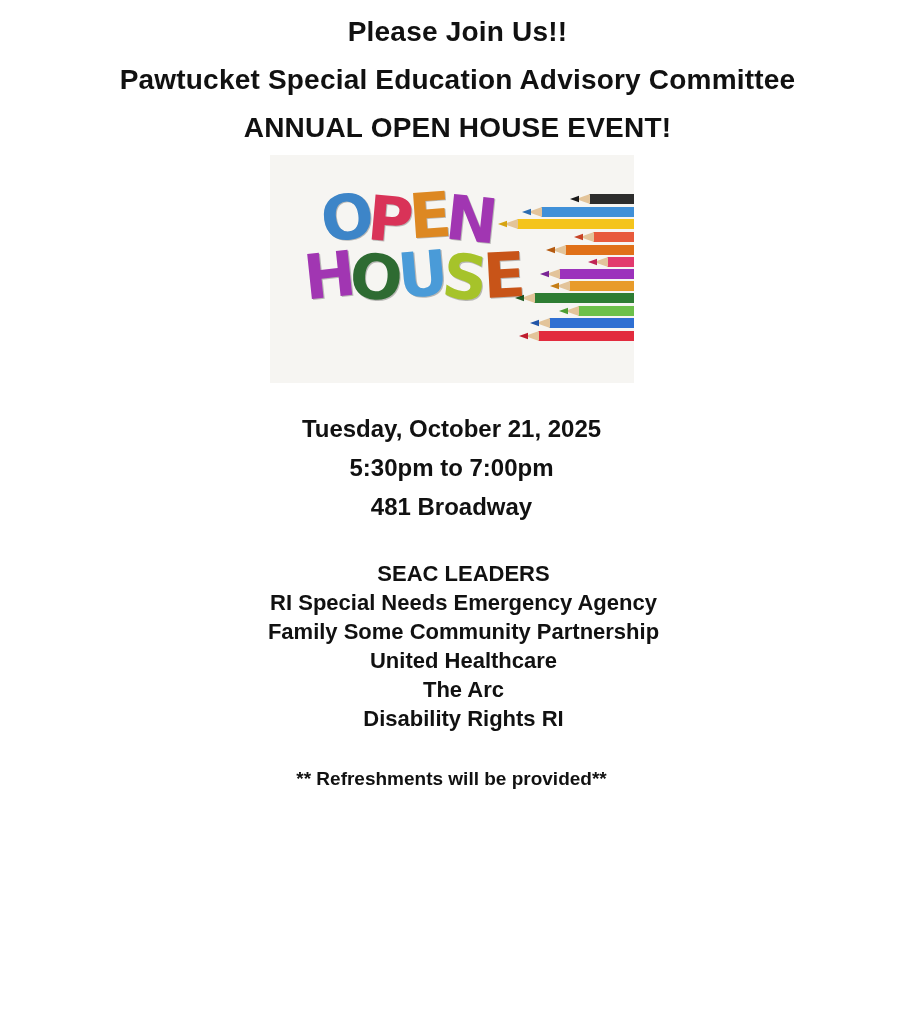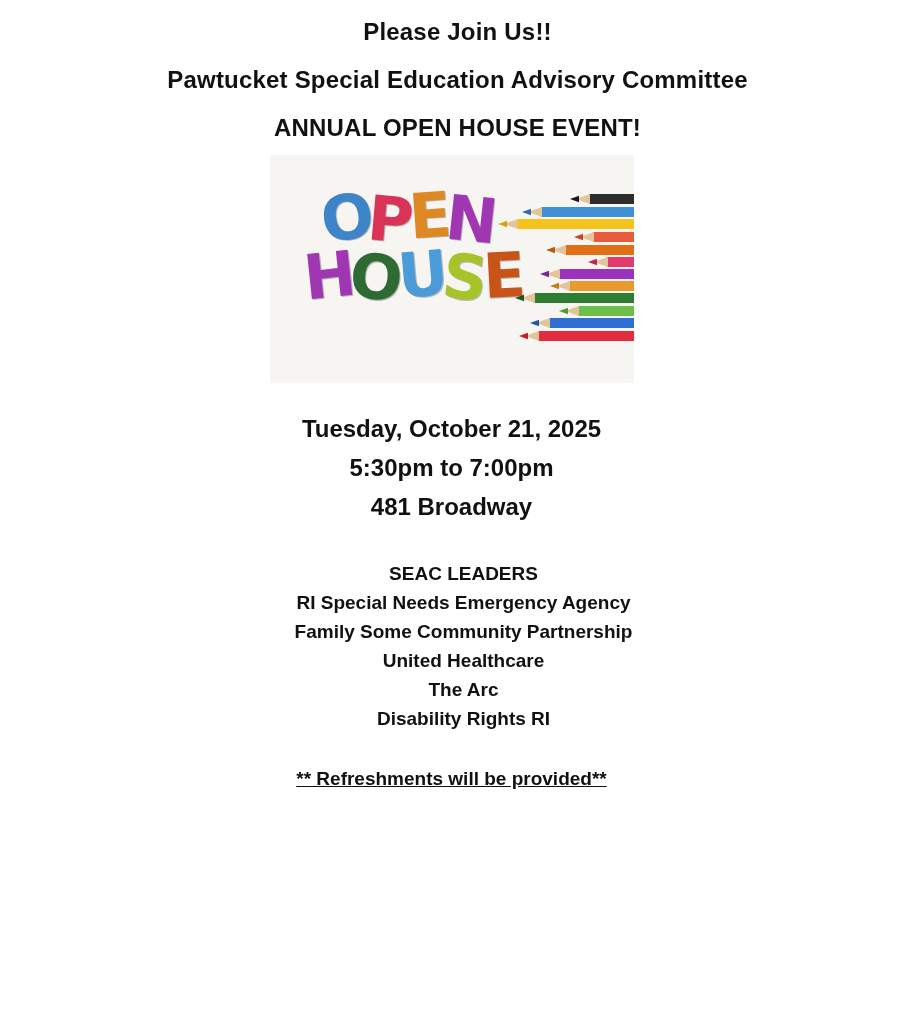--- a/index.html
+++ b/index.html
@@ -15,21 +15,21 @@
     overflow: hidden;
   }
   .flyer {
     width: 903px;
     height: 1024px;
     text-align: center;
     padding-top: 8px;
     box-sizing: border-box;
   }
   .hdr-line {
-    font-size: 24px;
+    font-size: 28px;
     line-height: 48px;
     font-weight: 600;
     letter-spacing: 0.2px;
     padding-left: 12px;
   }
   
   .hero {
     position: relative;
     width: 364px;
     height: 228px;
@@ -70,31 +70,30 @@
   .guests-intro {
     margin-top: 24px;
     font-size: 19px;
     line-height: 26px;
     font-weight: 600;
   }
   .guest-list {
     margin-top: 33px;
   }
   .guest-line {
-    font-size: 19px;
+    font-size: 22px;
     line-height: 29px;
     font-weight: 600;
     padding-left: 24px;
   }
   .footer-note {
     margin-top: 33px;
     font-size: 19px;
     line-height: 26px;
     font-weight: 600;
-    text-decoration: underline;
   }
 </style>
 </head>
 <body>
 
 <div class="flyer">
 
   <div class="hdr-line">Please Join Us!!</div>
   <div class="hdr-line">Pawtucket Special Education Advisory Committee</div>
   <div class="hdr-line">ANNUAL OPEN HOUSE EVENT!</div>

